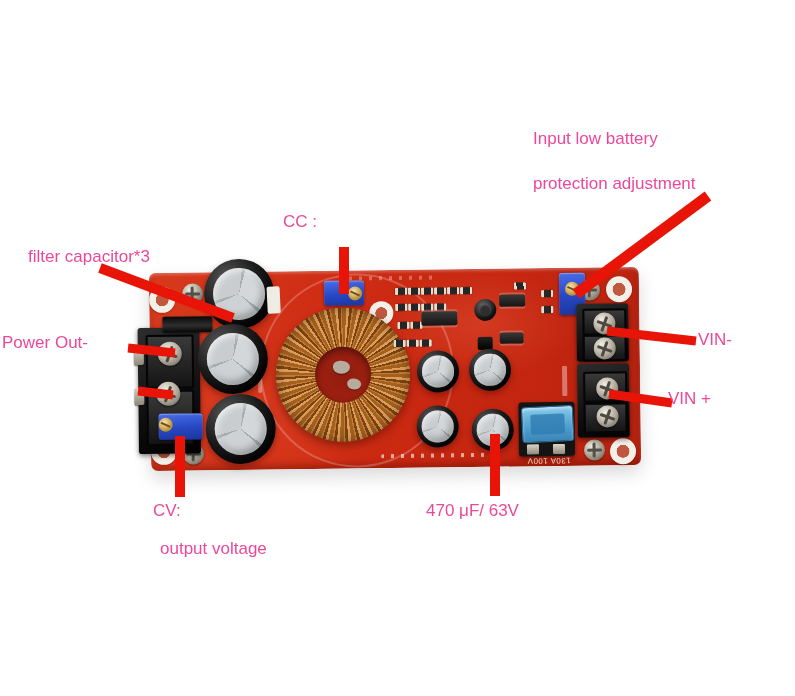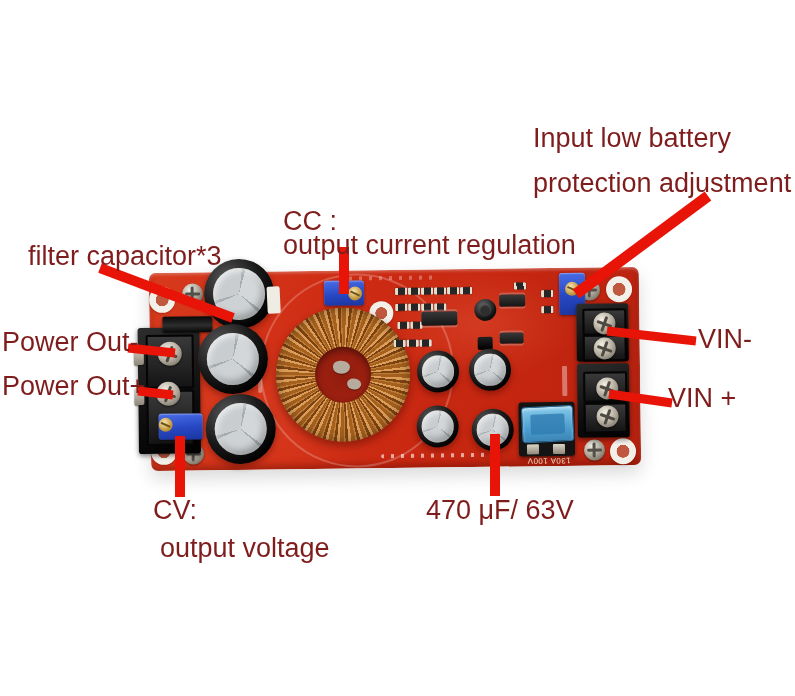--- a/index.html
+++ b/index.html
@@ -1,20 +1,20 @@
 <!DOCTYPE html>
 <html><head>
 <meta charset="utf-8">
 <style>
   html,body{margin:0;padding:0;background:#fff;}
   .stage{position:relative;width:795px;height:696px;background:#ffffff;overflow:hidden;
          font-family:"Liberation Sans",sans-serif;}
 
   
-  .lbl{position:absolute;color:#7f1d1d;font-size:27px;line-height:31px;white-space:nowrap;z-index:6;}
+  .lbl{position:absolute;color:#ec4899;font-size:17px;line-height:31px;white-space:nowrap;z-index:6;}
 
   
   .arrows{position:absolute;left:0;top:0;z-index:5;pointer-events:none;}
 
   
   .board{position:absolute;left:150px;top:270px;width:490px;height:198px;border-radius:7px;
     transform:rotate(-0.7deg);z-index:1;
     background:
       radial-gradient(140px 80px at 330px 55px, rgba(255,130,90,.22), transparent 70%),
       radial-gradient(170px 110px at 120px 150px, rgba(255,110,70,.16), transparent 70%),
@@ -217,27 +217,25 @@
     <line x1="138" y1="391" x2="173" y2="395" stroke="#e81408" stroke-width="9"></line>
     <line x1="607" y1="331" x2="696" y2="341" stroke="#e81408" stroke-width="9"></line>
     <line x1="609" y1="394" x2="672" y2="403" stroke="#e81408" stroke-width="9"></line>
     <line x1="180" y1="436" x2="180" y2="497" stroke="#e81408" stroke-width="10"></line>
     <line x1="495" y1="434" x2="495" y2="496" stroke="#e81408" stroke-width="10"></line>
   </svg>
 
   <div class="lbl" style="left:28px;top:241px;">filter capacitor*3</div>
 
   <div class="lbl" style="left:283px;top:188px;margin-top:18px;">CC :</div>
-  <div class="lbl" style="left:283px;top:230px;">output current regulation</div>
 
   <div class="lbl" style="left:533px;top:123px;">Input low battery</div>
   <div class="lbl" style="left:533px;top:168px;text-align:center;">protection adjustment</div>
 
   <div class="lbl" style="left:2px;top:327px;">Power Out-</div>
-  <div class="lbl" style="left:2px;top:371px;">Power Out+</div>
 
   <div class="lbl" style="left:698px;top:324px;">VIN-</div>
   <div class="lbl" style="left:668px;top:383px;">VIN +</div>
 
   <div class="lbl" style="left:153px;top:495px;">CV:</div>
   <div class="lbl" style="left:160px;top:533px;">output voltage</div>
 
   <div class="lbl" style="left:426px;top:495px;">470 μF/ 63V</div>
 
 </div>

